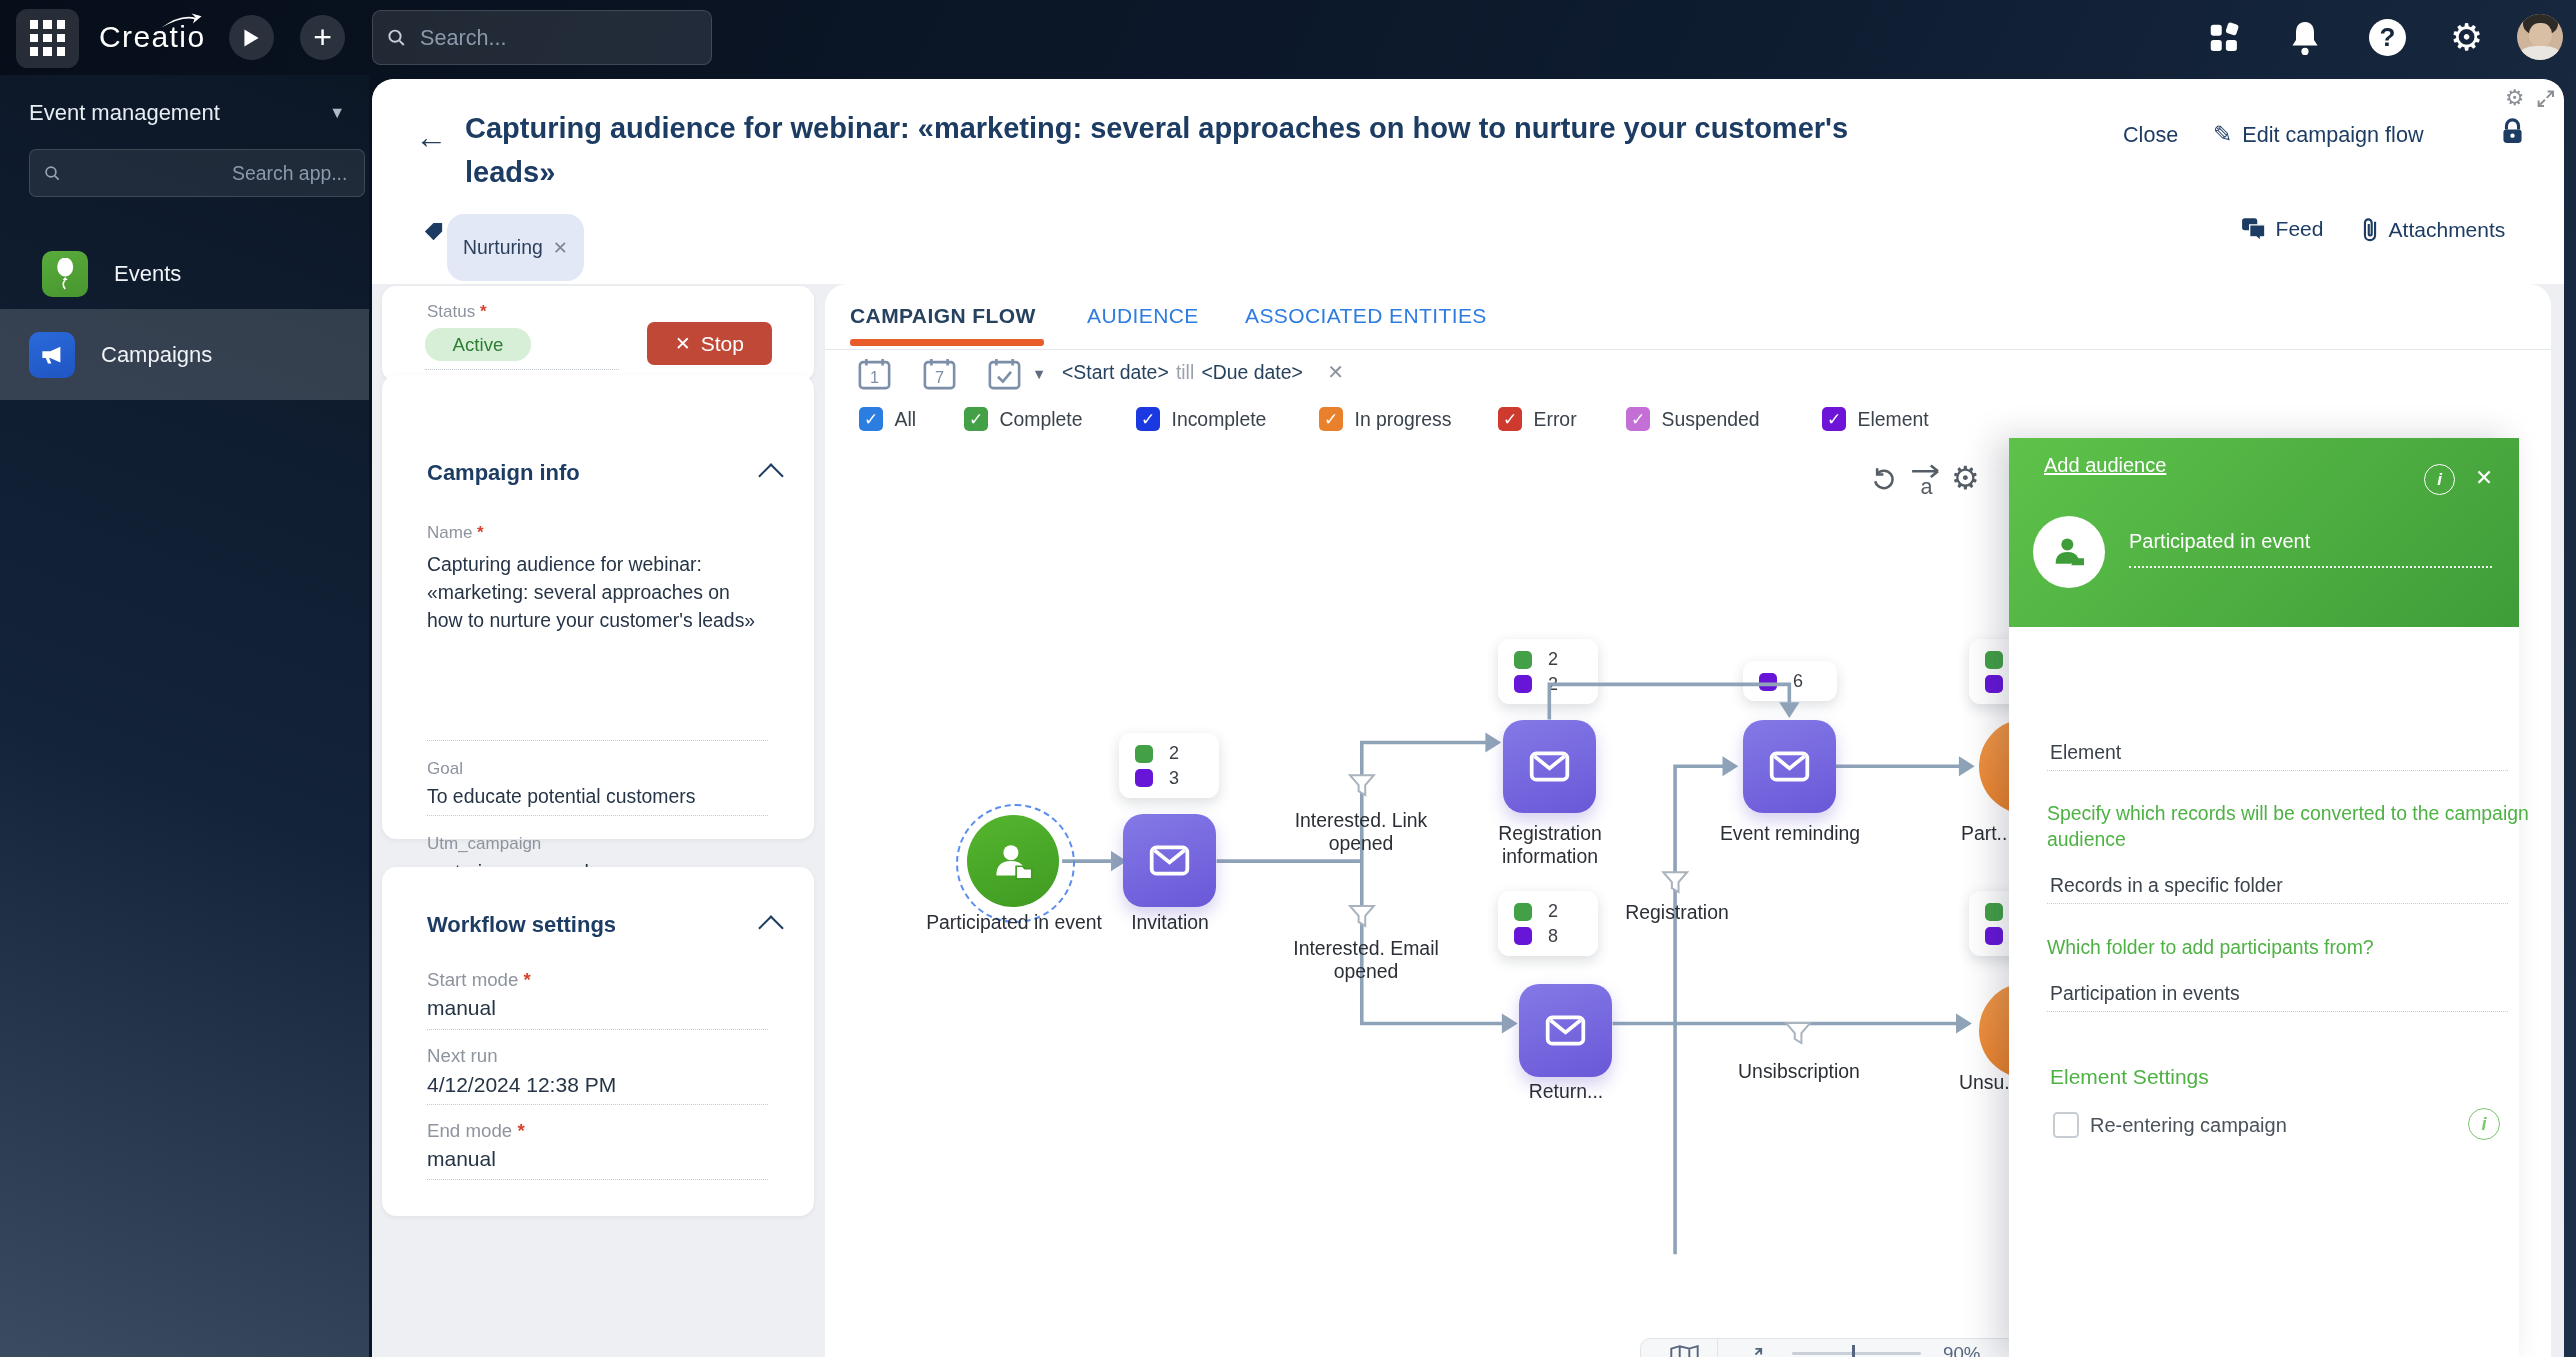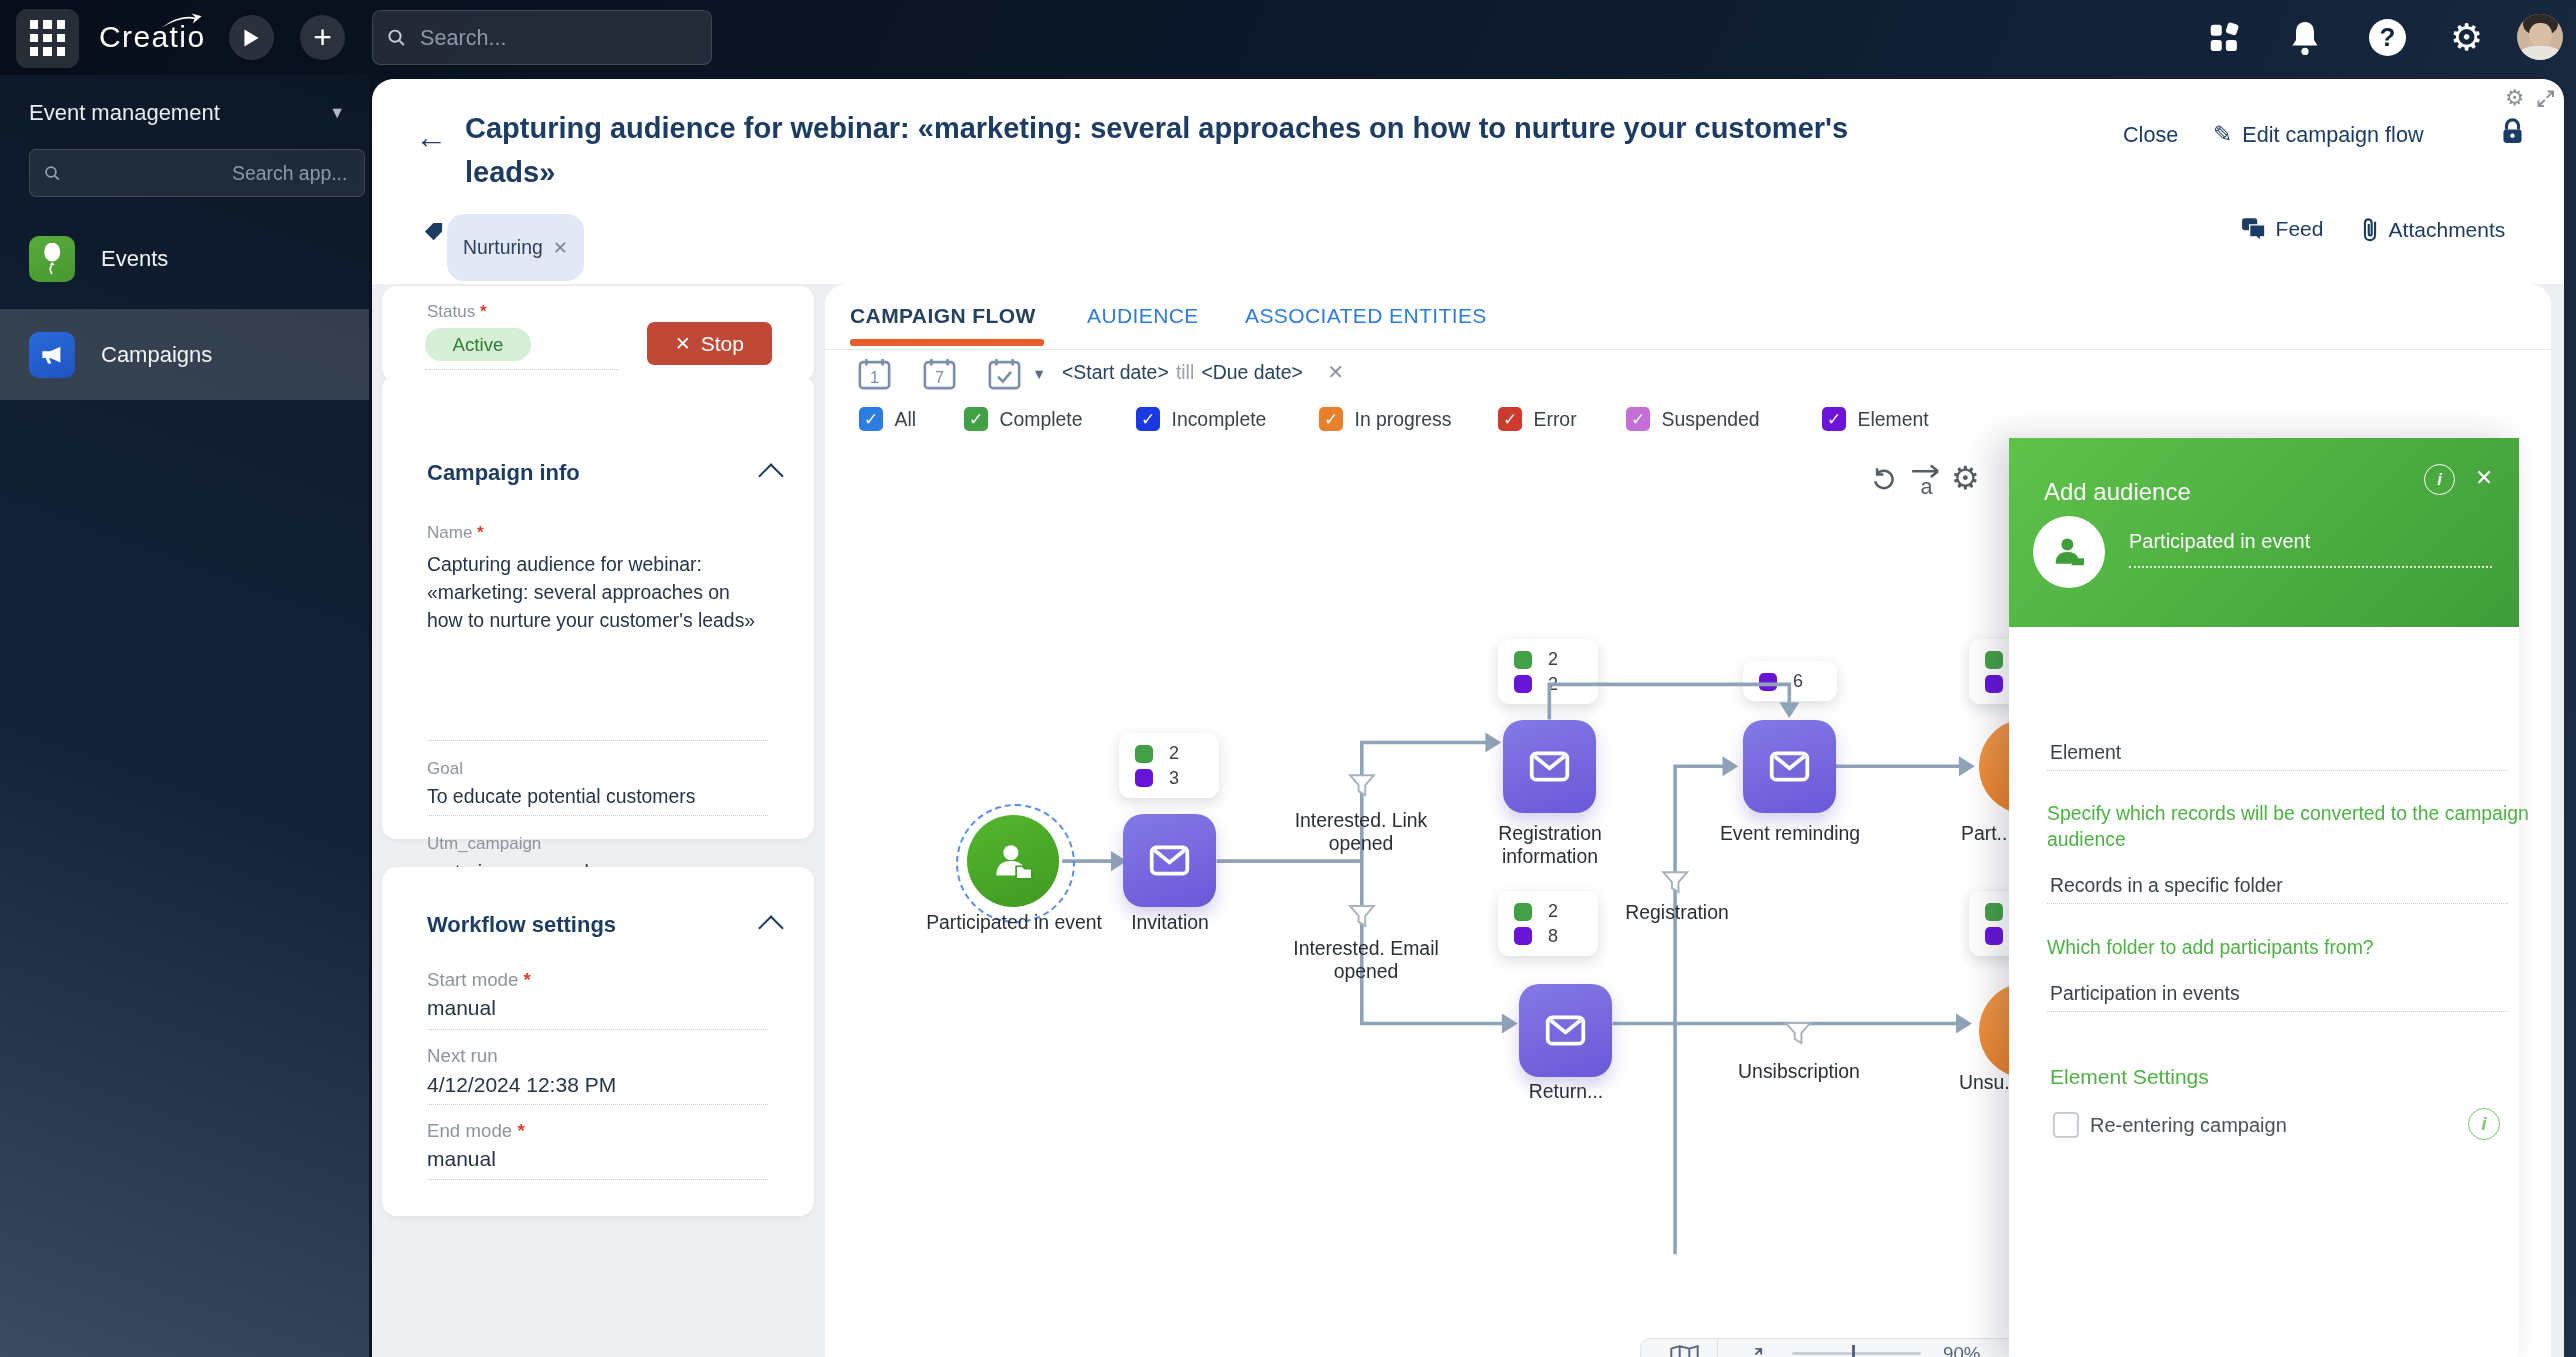--- a/index.html
+++ b/index.html
@@ -128,21 +128,21 @@
       <span style="margin-left:auto;color:#aeb9c6;font-size:16px;">▼</span>
     </div>
     <div class="abs searchbox" style="left:29px;top:74px;width:305px;height:46px;border-radius:7.2px;background:rgba(255,255,255,.08);">
       <svg width="18.7" height="18.7" viewBox="0 0 24 24" style="margin-right:10px;">
         <circle cx="10" cy="10" r="7" fill="none" stroke="#97a3b2" stroke-width="2.4"></circle>
           <path d="M15.5 15.5 L21 21" stroke="#97a3b2" stroke-width="2.4"></path>
       </svg>
       <input type="text" style="font-size: 19.4px; text-align: right;" placeholder="Search app...">
     </div>
 
-    <div class="abs row" style="left:0;top:148px;width:369px;height:72px;padding-left:29px;box-sizing:border-box;">
+    <div class="abs row" style="left:0;top:163px;width:369px;height:72px;padding-left:42px;box-sizing:border-box;">
       <div class="appicon" style="background:linear-gradient(160deg,#5aab3c,#47962f);">
         <svg width="24.4" height="32" viewBox="0 0 24 32">
           <ellipse cx="12" cy="9" rx="8" ry="9.5" fill="#fff"></ellipse>
           <path d="M12 19 l-2.5 3 h5 Z" fill="#fff"></path>
           <path d="M12 22 q-4 4 0 9" fill="none" stroke="#fff" stroke-width="1.6"></path>
         </svg>
       </div>
       <span class="sb-item-label" style="margin-left:26px;">Events</span>
     </div>
 
@@ -470,21 +470,21 @@
         </svg>
         <div class="abs" style="left:151px;top:13px;width:129px;height:2.9px;background:#c9cfd8;border-radius:1.4px;">
           <div class="abs" style="left:60px;top:-7.2px;width:2.9px;height:17px;background:#55657e;"></div>
         </div>
         <span class="abs" style="left:302px;top:4.3px;color:#55657e;font-size:18.7px;">90%</span>
       </div>
     </div>
 
     <div class="abs" style="left:1637px;top:359px;width:510px;height:919px;background:#fff;box-shadow:-13px 0 32px rgba(20,30,50,.18);">
       <div class="abs" style="left:0;top:0;width:510px;height:189px;background:linear-gradient(135deg,#5ec24a 0%,#3f9d39 100%);">
-        <div class="abs" style="left:35px;top:40px;color:#fff;font-size:24px;">Add audience</div>
+        <div class="abs" style="left:35px;top:16px;color:#fff;font-size:20px;text-decoration:underline;">Add audience</div>
         <div class="abs icircle" style="left:415px;top:26px;width:29px;height:29px;border:1.8px solid #fff;">
           <span style="color:#fff;font-size:17px;font-style:italic;font-weight:700;">i</span>
         </div>
         <span class="abs" style="left:466px;top:27px;color:#fff;font-size:21.6px;">✕</span>
         <div class="abs icircle" style="left:24px;top:78px;width:72px;height:72px;background:#fff;">
           <svg width="40" height="40" viewBox="0 0 24 24">
             <circle cx="11" cy="7.5" r="3.6" fill="#3f9d39"></circle>
             <path d="M4 19 q0 -7 7 -7 q5 0 6.4 3.5 L13 19 Z" fill="#3f9d39"></path>
             <path d="M13.5 14.5 h3 l1.2 1.2 h3.3 v4.3 h-7.5 Z" fill="#3f9d39"></path>
           </svg>

